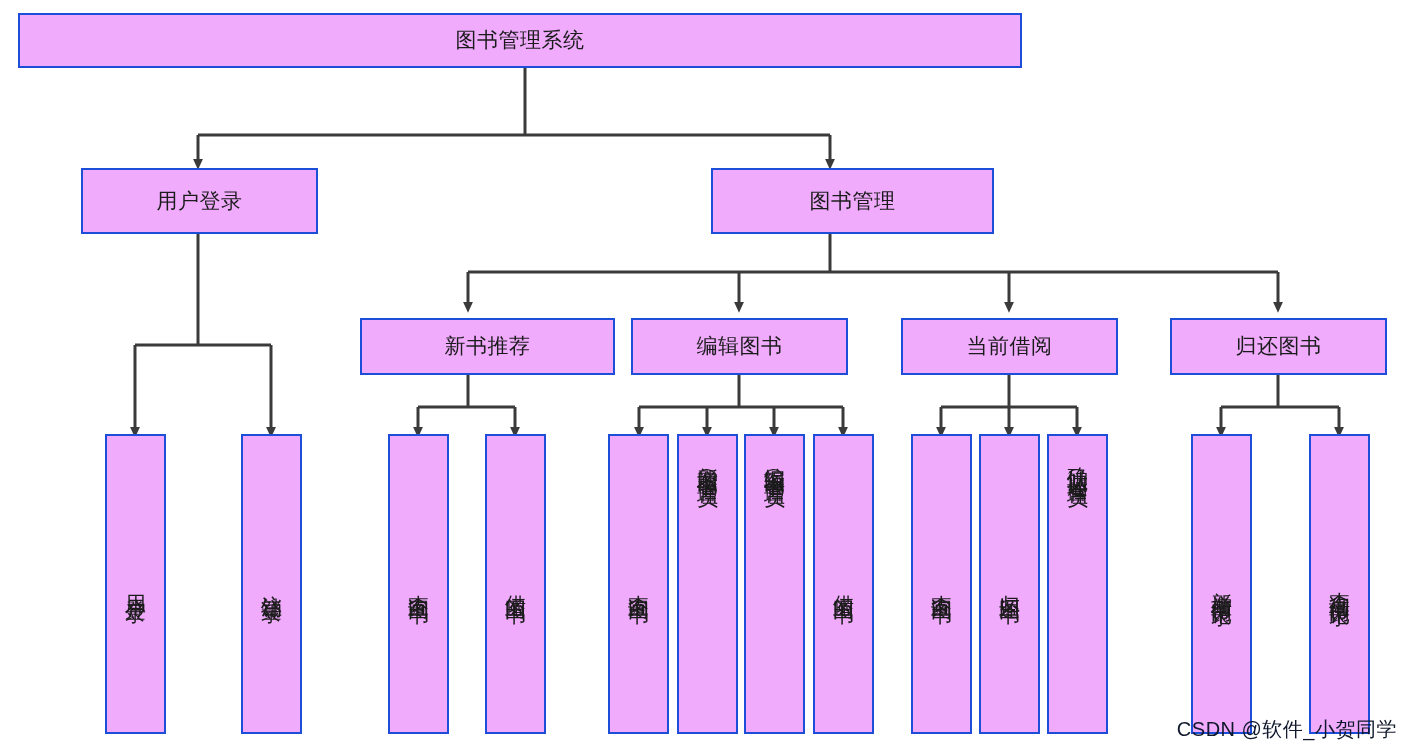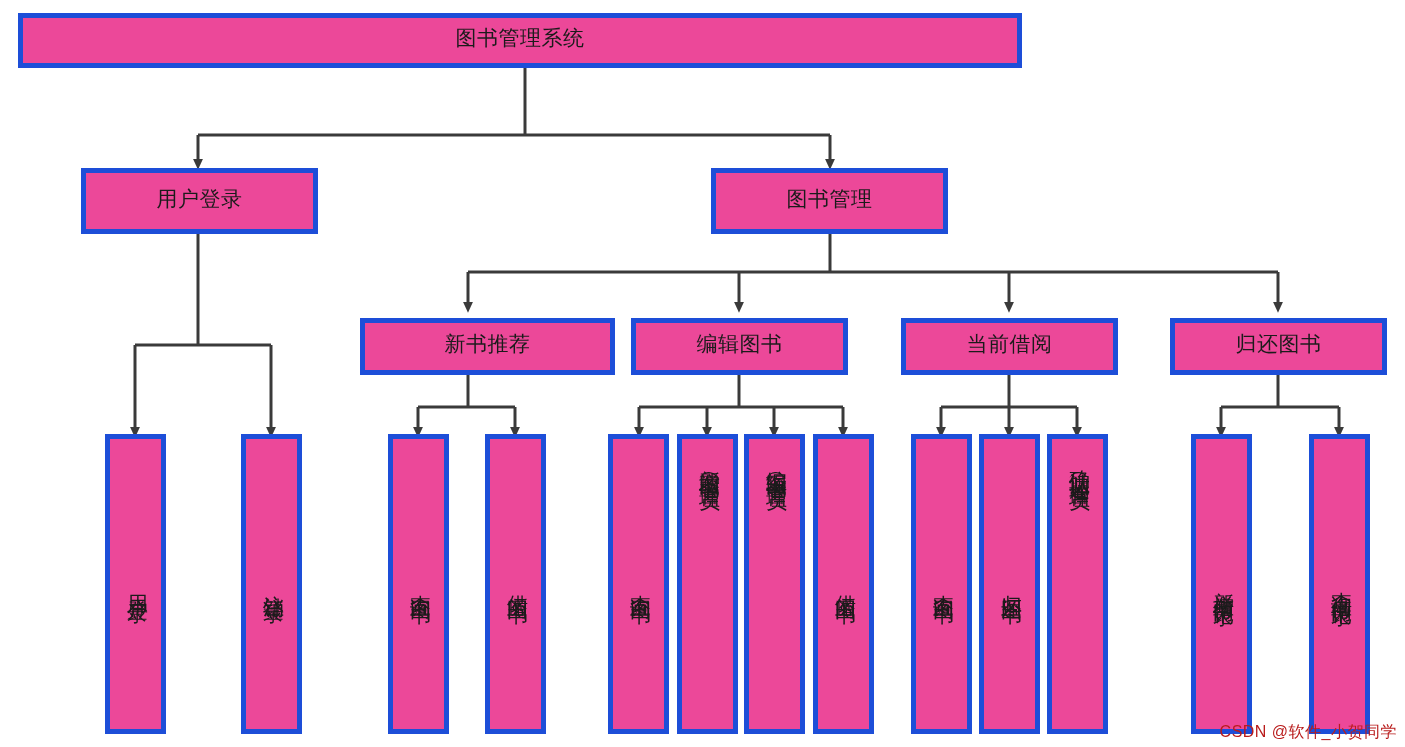--- a/index.html
+++ b/index.html
@@ -21,27 +21,26 @@
   #diagram-svg {
     position: absolute;
     left: 0;
     top: 0;
     width: 1405px;
     height: 747px;
   }
   .node {
     position: absolute;
     box-sizing: border-box;
-    background: #ec4899;
-    border: 5px solid #1d4ed8;
+    background: #f0abfc;
+    border: 2px solid #1d4ed8;
     display: flex;
     align-items: center;
     justify-content: center;
     overflow: hidden;
-    font-family: Liberation Mono, monospace;
   }
   .node-label {
     color: #1b1b1b;
     text-align: center;
     line-height: 1.18;
     letter-spacing: 0.5px;
     white-space: nowrap;
   }
   .node-horizontal .node-label {
     font-size: 21px;
@@ -63,22 +62,22 @@
     white-space: nowrap;
   }
   .node-vertical.v-center {
     align-items: center;
     padding-top: 0;
   }
   #watermark {
     position: absolute;
     right: 8px;
     bottom: 4px;
-    font-size: 16px;
-    color: #b91c1c;
+    font-size: 20px;
+    color: #0f172a;
     letter-spacing: 0.5px;
     white-space: nowrap;
     pointer-events: none;
   }
 </style>
 </head>
 <body>
 
 <div id="diagram-root">
 
@@ -135,21 +134,21 @@
     </g>
   </svg>
 
   <div class="node node-horizontal node-root" style="left:18px; top:13px; width:1004px; height:55px;">
     <span class="node-label">图书管理系统</span>
   </div>
 
   <div class="node node-horizontal" style="left:81px; top:168px; width:237px; height:66px;">
     <span class="node-label">用户登录</span>
   </div>
-  <div class="node node-horizontal" style="left:711px; top:168px; width:237px; height:66px;justify-content:center;">
+  <div class="node node-horizontal" style="left:711px; top:168px; width:283px; height:66px;justify-content:center;">
     <span class="node-label">图书管理</span>
   </div>
 
   <div class="node node-horizontal" style="left:360px; top:318px; width:255px; height:57px;">
     <span class="node-label">新书推荐</span>
   </div>
   <div class="node node-horizontal" style="left:631px; top:318px; width:217px; height:57px;">
     <span class="node-label">编辑图书</span>
   </div>
   <div class="node node-horizontal" style="left:901px; top:318px; width:217px; height:57px;">

